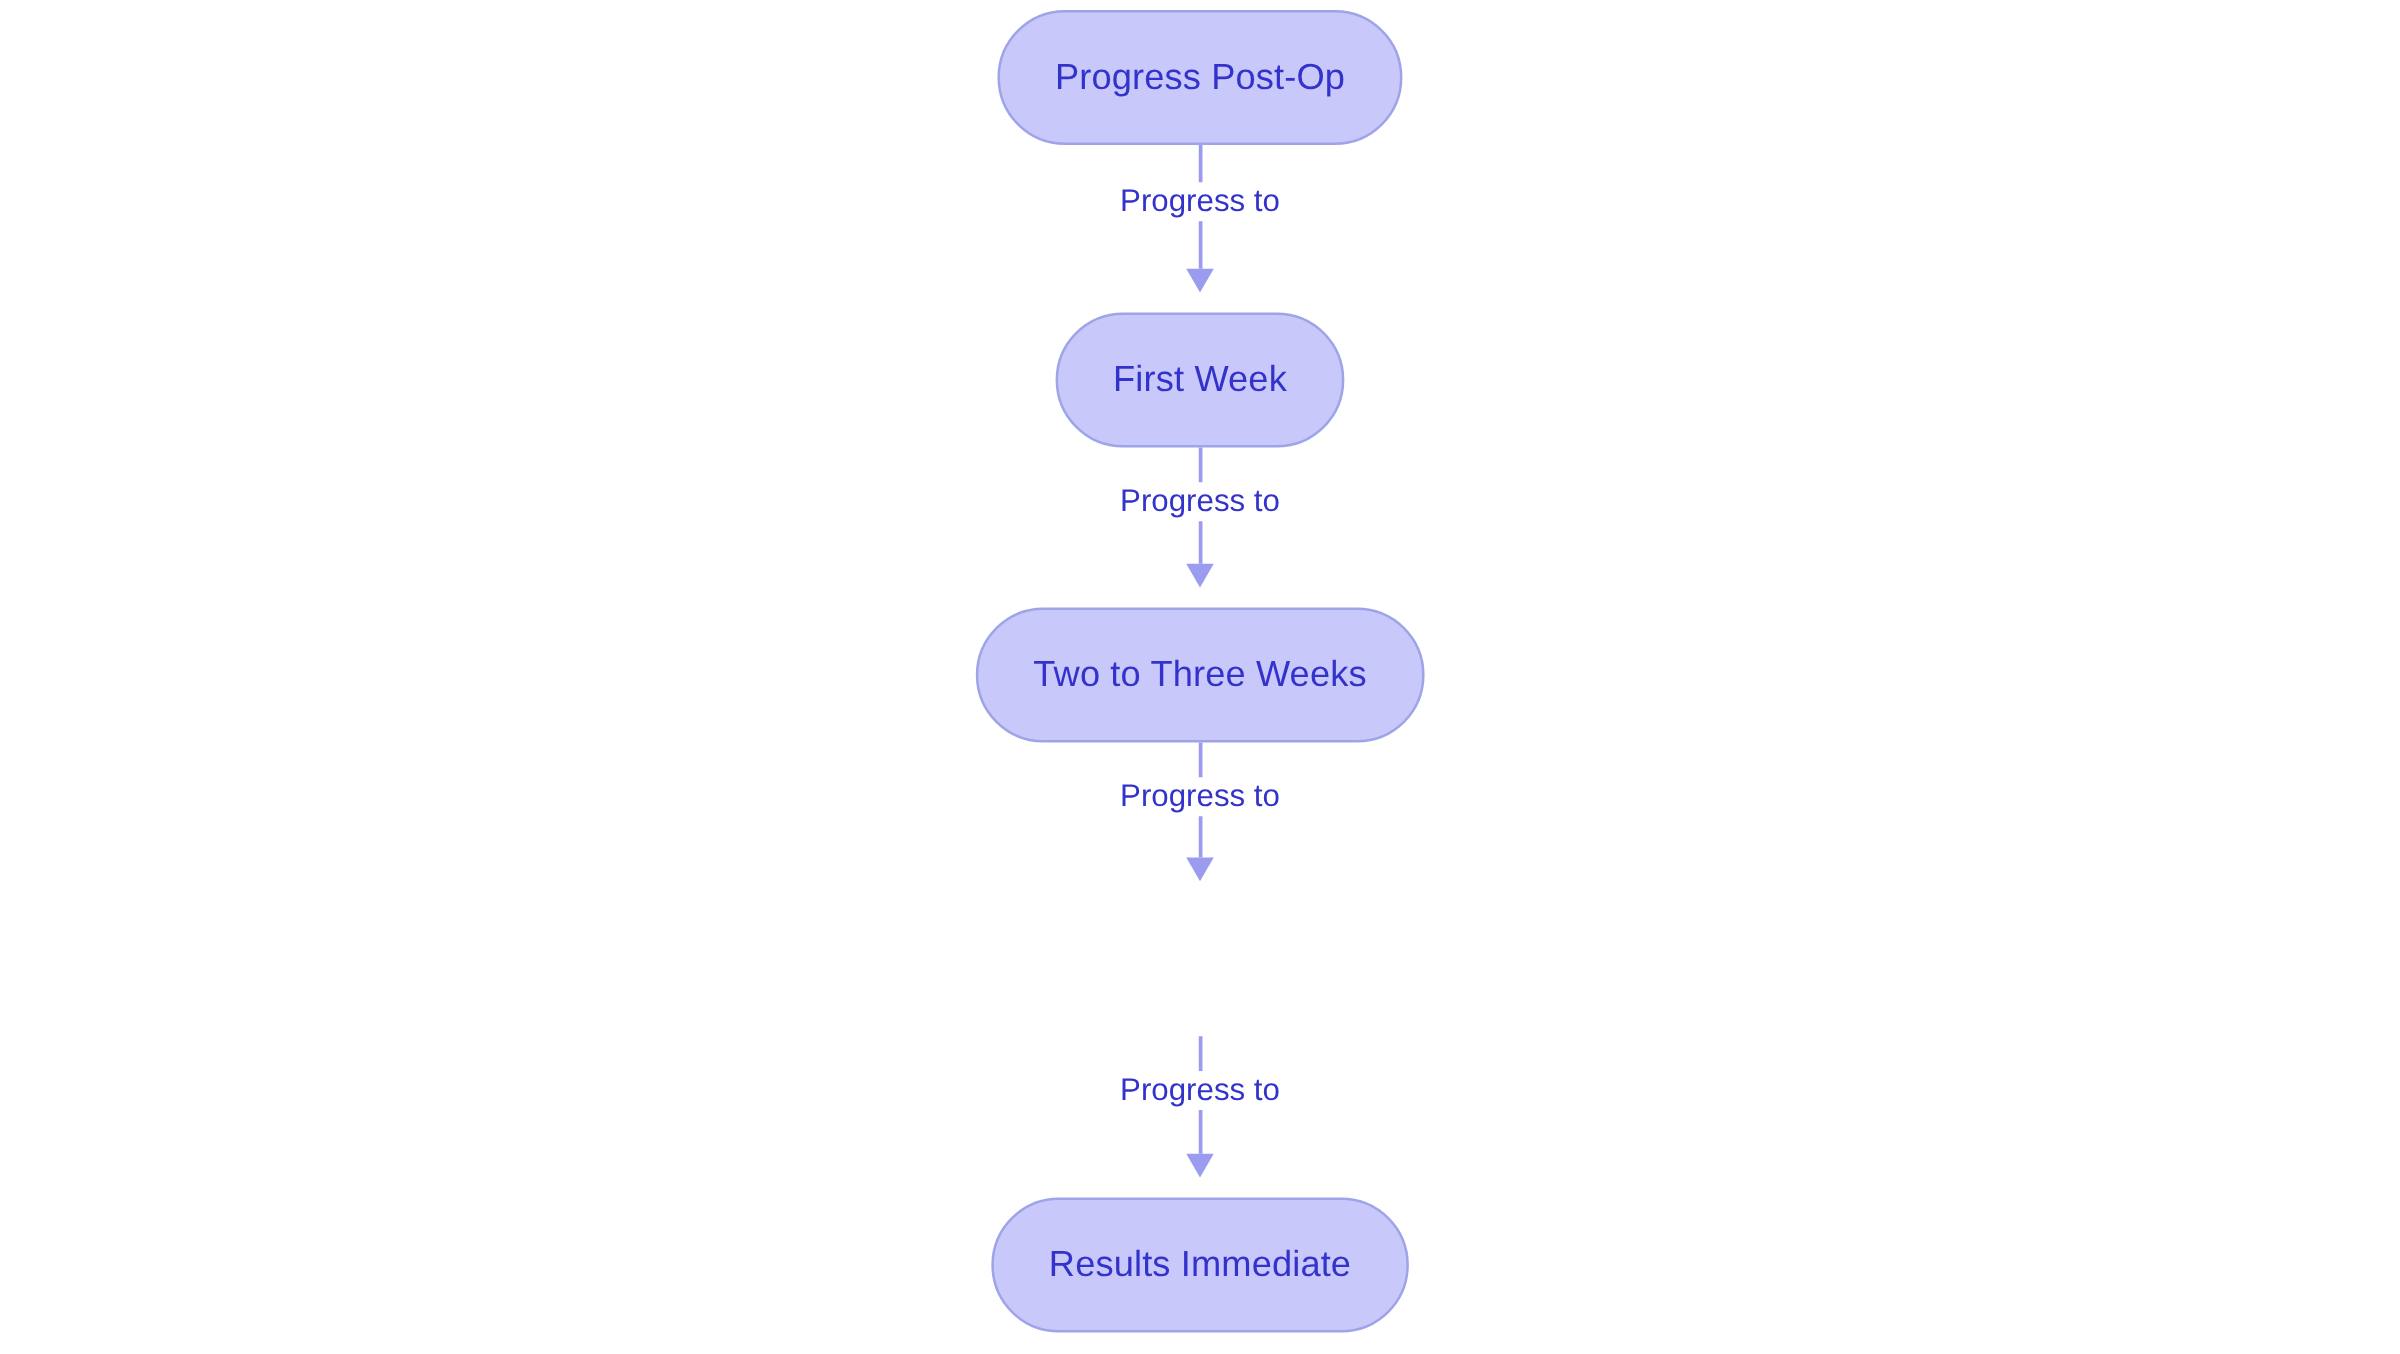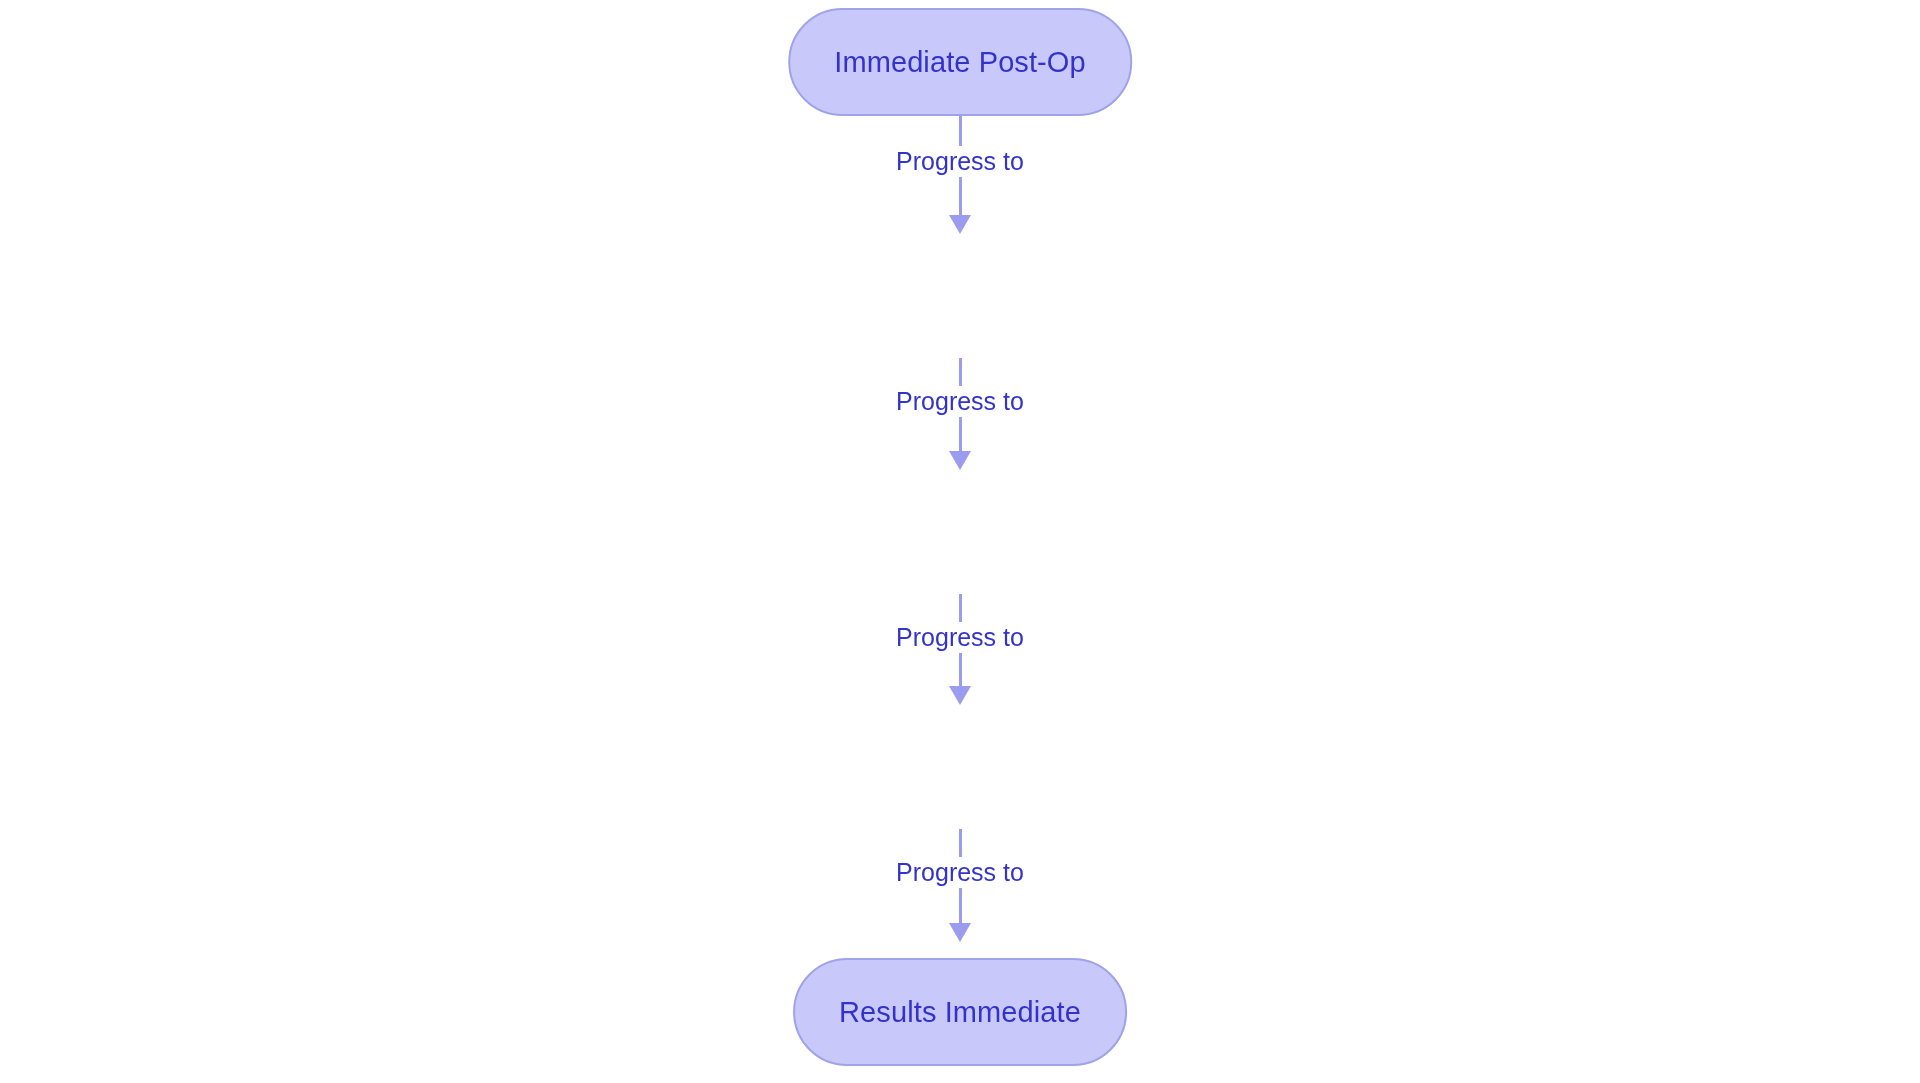--- a/index.html
+++ b/index.html
@@ -79,38 +79,44 @@
     border-right: 11px solid transparent;
     border-top: 19px solid #9b9bf0;
   }
 </style>
 </head>
 <body>
 
 <div id="flow-canvas">
 
   <div class="flow-node" style="top:8px;">
-    <span class="node-label">Immediate Post-Op</span>
+    <span class="node-label">Progress Post-Op</span>
   </div>
 
   <div class="flow-edge" style="top:116px; height:134px;">
     <div class="edge-line-top" style="height:30px;"></div>
     <div class="edge-label">Progress to</div>
     <div class="edge-line-bottom" style="height:38px;"></div>
     <div class="edge-arrowhead"></div>
   </div>
 
+  <div class="flow-node" style="top:250px;">
+    <span class="node-label">First Week</span>
+  </div>
 
   <div class="flow-edge" style="top:358px; height:128px;">
     <div class="edge-line-top" style="height:28px;"></div>
     <div class="edge-label">Progress to</div>
     <div class="edge-line-bottom" style="height:34px;"></div>
     <div class="edge-arrowhead"></div>
   </div>
 
+  <div class="flow-node" style="top:486px;">
+    <span class="node-label">Two to Three Weeks</span>
+  </div>
 
   <div class="flow-edge" style="top:594px; height:127px;">
     <div class="edge-line-top" style="height:28px;"></div>
     <div class="edge-label">Progress to</div>
     <div class="edge-line-bottom" style="height:33px;"></div>
     <div class="edge-arrowhead"></div>
   </div>
 
 
   <div class="flow-edge" style="top:829px; height:129px;">

